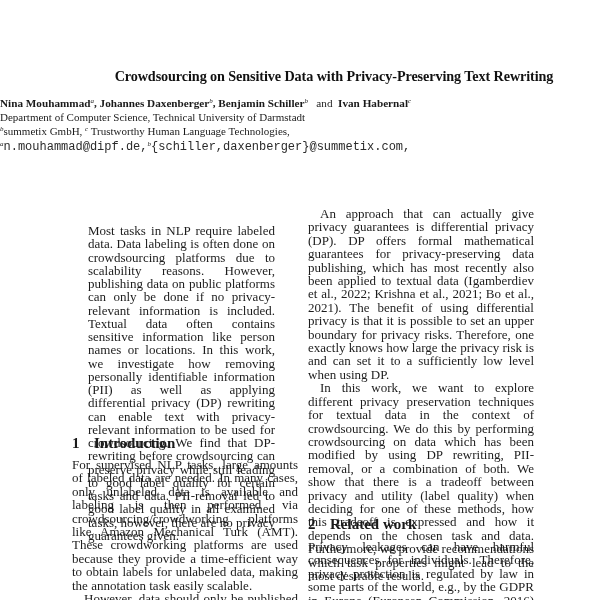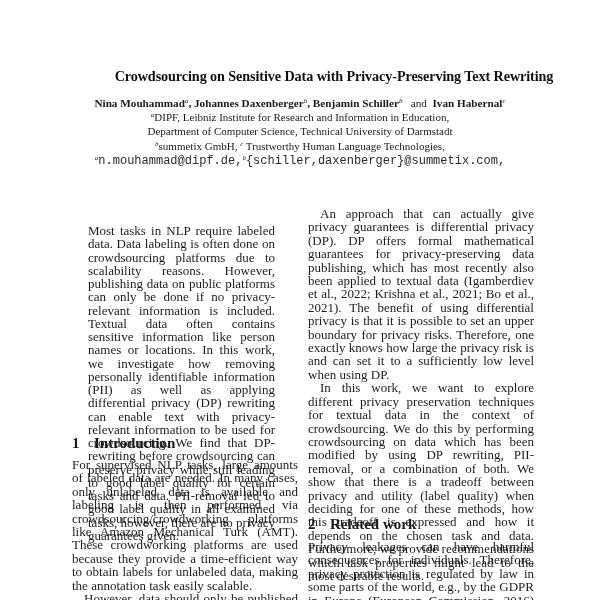--- a/index.html
+++ b/index.html
@@ -30,21 +30,20 @@
       font-size: 14.2px;
       letter-spacing: -0.1px;
       line-height: 18px;
       color: #111;
       margin-left: 21px;
     }
     .authors {
       position: absolute;
       left: 0; width: 600px;
       top: 96px;
-      text-align: center;
       font-size: 11px;
       line-height: 14.2px;
       color: #1a1a1a;
     }
     .authors .names { font-weight: bold; font-size: 11.2px; }
     .authors .names .sep { font-weight: normal; }
     .authors sup { font-size: 7px; font-style: italic; font-weight: normal; vertical-align: 4px; line-height: 0; }
     .authors .mono {
       font-family: "Liberation Mono", "DejaVu Sans Mono", monospace;
       font-size: 12px;
@@ -89,23 +88,20 @@
 <body>
 
 <div class="page">
 
   <div class="title">Crowdsourcing on Sensitive Data with Privacy-Preserving Text Rewriting</div>
 
   <div class="authors">
     <div class="names">
       <span>Nina Mouhammad</span><sup>a</sup><span class="sep"><b>, </b></span><span>Johannes Daxenberger</span><sup>b</sup><span>, </span><span>Benjamin Schiller</span><sup>b</sup><span class="sep">&nbsp;&nbsp;<span> and </span>&nbsp;</span><span>Ivan Habernal</span><sup>c</sup>
     </div>
-    <div>
-      <sup>a</sup><span>DIPF, Leibniz Institute for Research and Information in Education,</span>
-    </div>
     <div>Department of Computer Science, Technical University of Darmstadt</div>
     <div>
       <sup>b</sup><span>summetix GmbH, </span><sup>c</sup><span> Trustworthy Human Language Technologies,</span>
     </div>
     <div>
       <sup>a</sup><span class="mono">n.mouhammad@dipf.de,</span><sup>b</sup><span class="mono">{schiller,daxenberger}@summetix.com,</span>
     </div>
   </div>
 
   <div class="col abstract-body">

